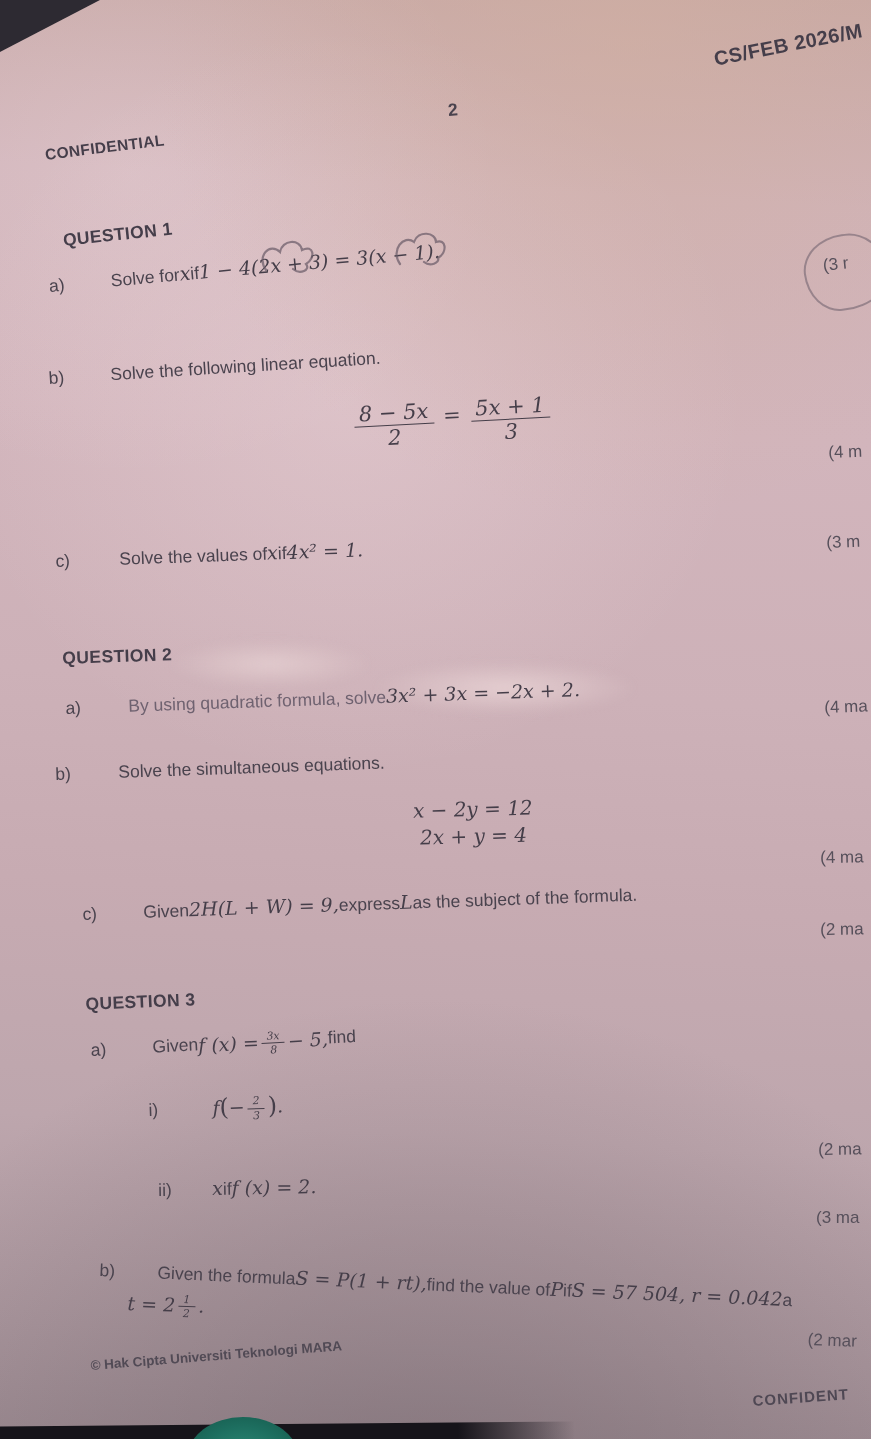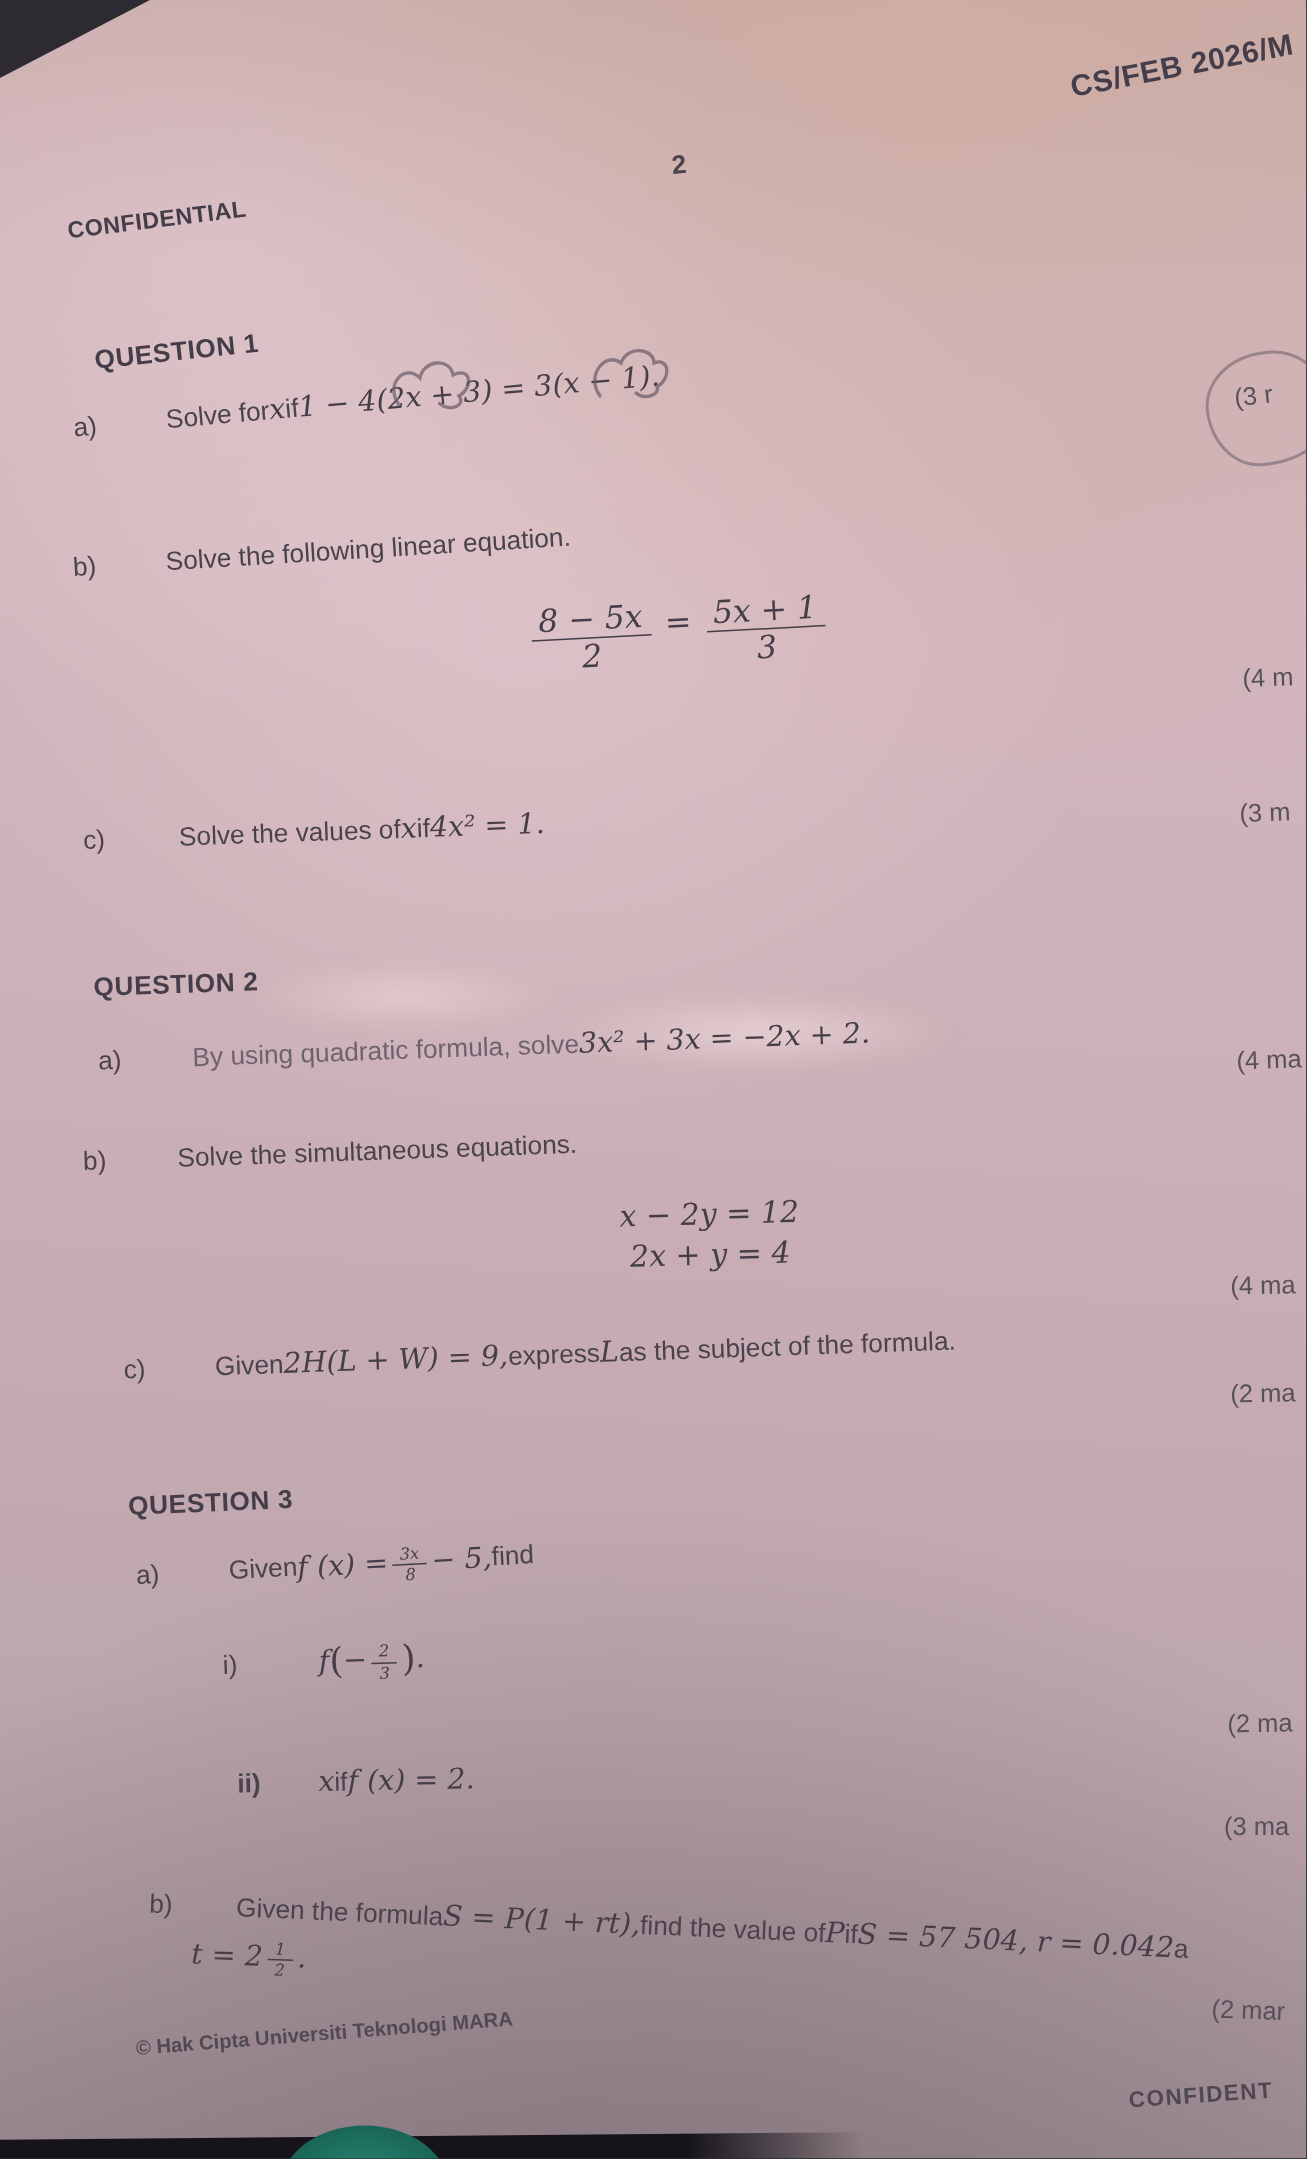--- a/index.html
+++ b/index.html
@@ -163,21 +163,21 @@
     <span class="m frac sm">
       <span class="fn">2</span>
       <span class="fd">3</span>
     </span>
     <span class="m paren">)</span>
     <span class="m">.</span>
 </div>
 <div class="blk mk" style="left:818px;top:1140px;transform:rotate(-1deg);">(2 ma</div>
 
 <div class="blk row" style="left:158px;top:1178px;transform:rotate(-1deg);">
-  <span class="t lbl" style="width:54px;font-weight:bold;">ii)</span>
+  <span class="t lbl" style="width:54px;">ii)</span>
   <span class="m">x</span>
     <span class="t"> if </span>
     <span class="m">f (x) = 2.</span>
 </div>
 <div class="blk mk" style="left:816px;top:1208px;">(3 ma</div>
 
 <div class="blk row" style="left:100px;top:1258px;transform:rotate(2.5deg);">
   <span class="t lbl" style="width:58px;">b)</span>
   <span class="t">Given the formula </span>
     <span class="m">S = P(1 + rt),</span>

